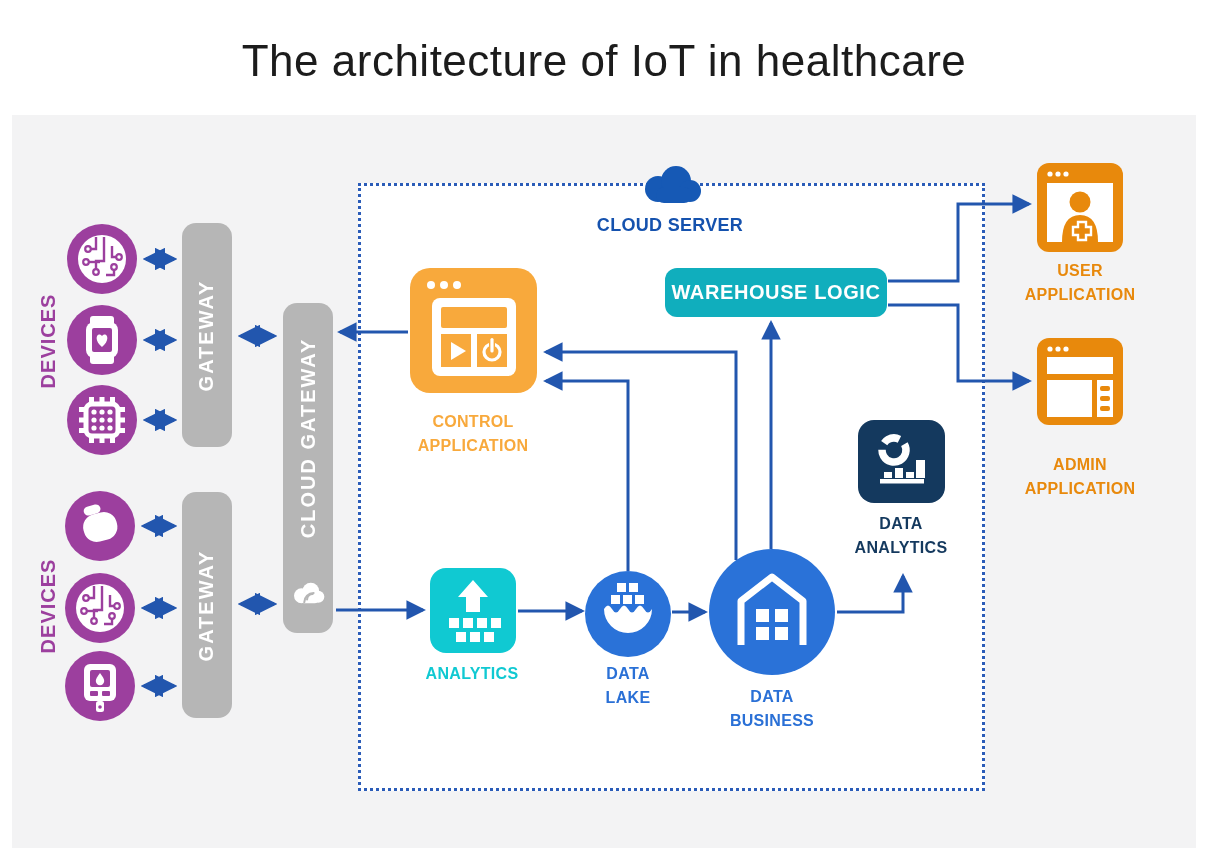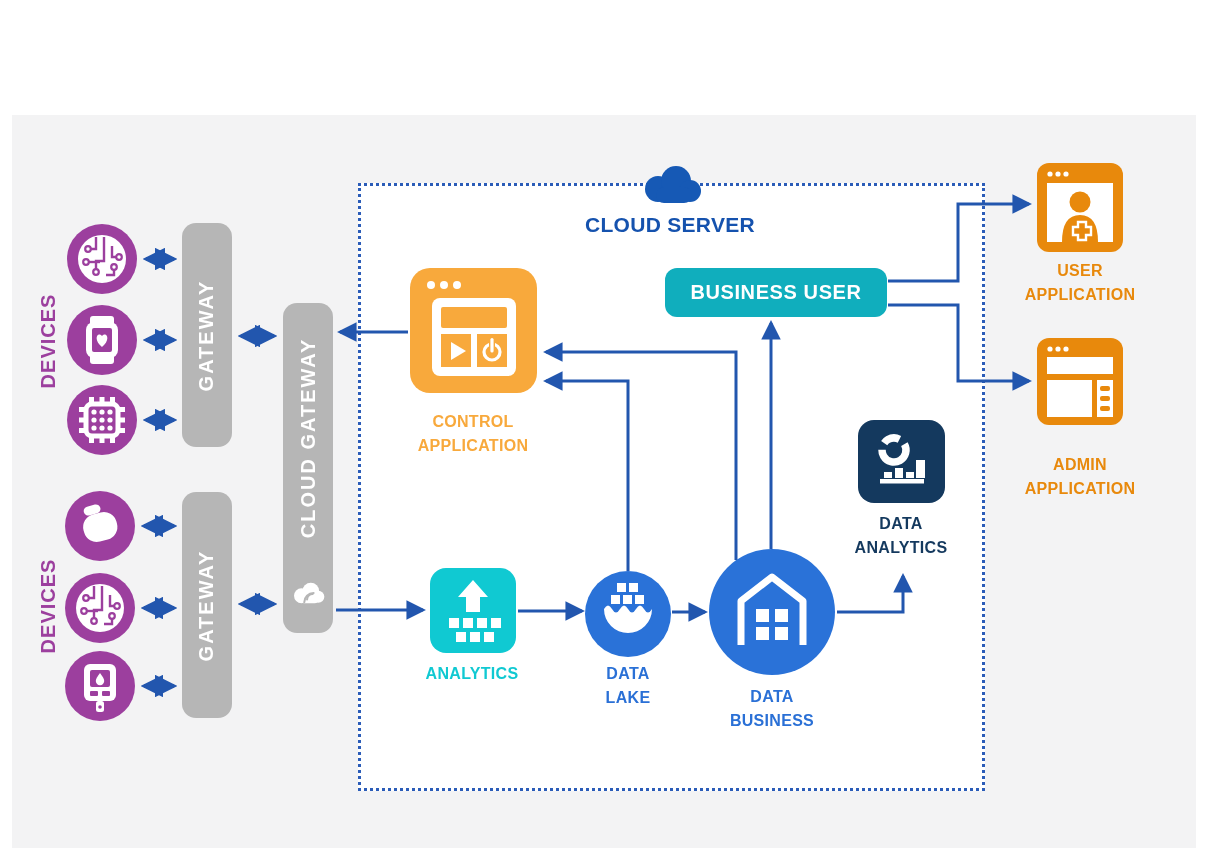--- a/index.html
+++ b/index.html
@@ -24,30 +24,31 @@
   .dev-circle{position:absolute;width:70px;height:70px;border-radius:50%;background:#9c3f9e;}
   .node{position:absolute;}
   .blue-circle{position:absolute;border-radius:50%;background:#2a72d8;}
   .node-label{position:absolute;text-align:center;font-weight:bold;font-size:16px;
               line-height:24px;letter-spacing:0.3px;}
   .lbl-orange-light{color:#f8a93c;}
   .lbl-orange{color:#e8890c;}
   .lbl-teal{color:#10c9d2;}
   .lbl-blue{color:#2a70d6;}
   .lbl-navy{color:#14395e;}
-  .lbl-cloud{color:#1552ae;font-size:21px;}
+  .lbl-cloud{color:#1552ae;font-size:18px;}
   .biz-box{position:absolute;left:665px;top:268px;width:222px;height:49px;border-radius:12px;
            background:#10aebd;display:flex;align-items:center;justify-content:center;
            color:#ffffff;font-weight:bold;font-size:20px;letter-spacing:0.6px;}
 </style>
 </head>
 <body>
 
 <div id="stage">
 
+  <div class="title">The architecture of IoT in healthcare</div>
   <div class="panel"></div>
   <div class="dotted-box"></div>
 
   <svg class="overlay" width="1208" height="848">
     <defs>
       <marker id="arr" viewBox="0 0 10 10" refX="8.5" refY="5" markerWidth="6.5" markerHeight="6.5" orient="auto-start-reverse">
           <path d="M 0 0 L 10 5 L 0 10 Z" fill="#2256ae"></path>
         </marker>
     </defs>
     <g stroke="#2256ae" stroke-width="3.5" fill="none" marker-start="url(#arr)" marker-end="url(#arr)">
@@ -226,21 +227,21 @@
       <rect x="79" y="73.5" width="6" height="7" fill="#f8a93c"></rect>
       <path d="M 82 71.5 V 83" stroke="#fff" stroke-width="3.2" stroke-linecap="round"></path>
     </svg>
   </div>
   <div class="node-label lbl-orange-light" style="left:398px;top:410px;width:150px;">
     <span style="display:block">CONTROL</span>
     <span style="display:block">APPLICATION</span>
   </div>
 
   <div class="biz-box">
-    <span>BUSINESS USER</span>
+    <span>WAREHOUSE LOGIC</span>
   </div>
 
   <div class="node" style="left:858px;top:420px;">
     <svg width="87" height="83" viewBox="0 0 87 83">
       <rect width="87" height="83" rx="16" fill="#14395e"></rect>
       <circle cx="36" cy="30" r="12" stroke="#fff" stroke-width="7.5" fill="none" stroke-dasharray="44 7 17 7.4" transform="rotate(-30 36 30)"></circle>
       <rect x="22" y="59" width="44" height="4.5" fill="#fff"></rect>
       <rect x="26" y="52" width="8" height="6" fill="#fff"></rect>
       <rect x="37" y="48" width="8" height="10" fill="#fff"></rect>
       <rect x="48" y="52" width="8" height="6" fill="#fff"></rect>

